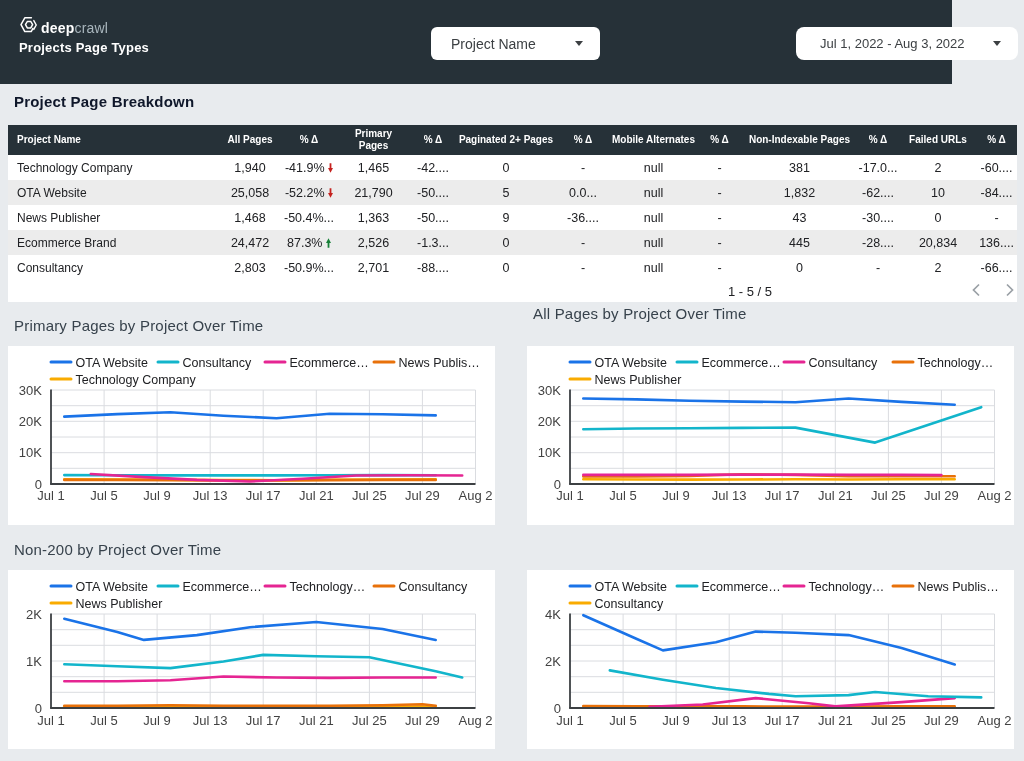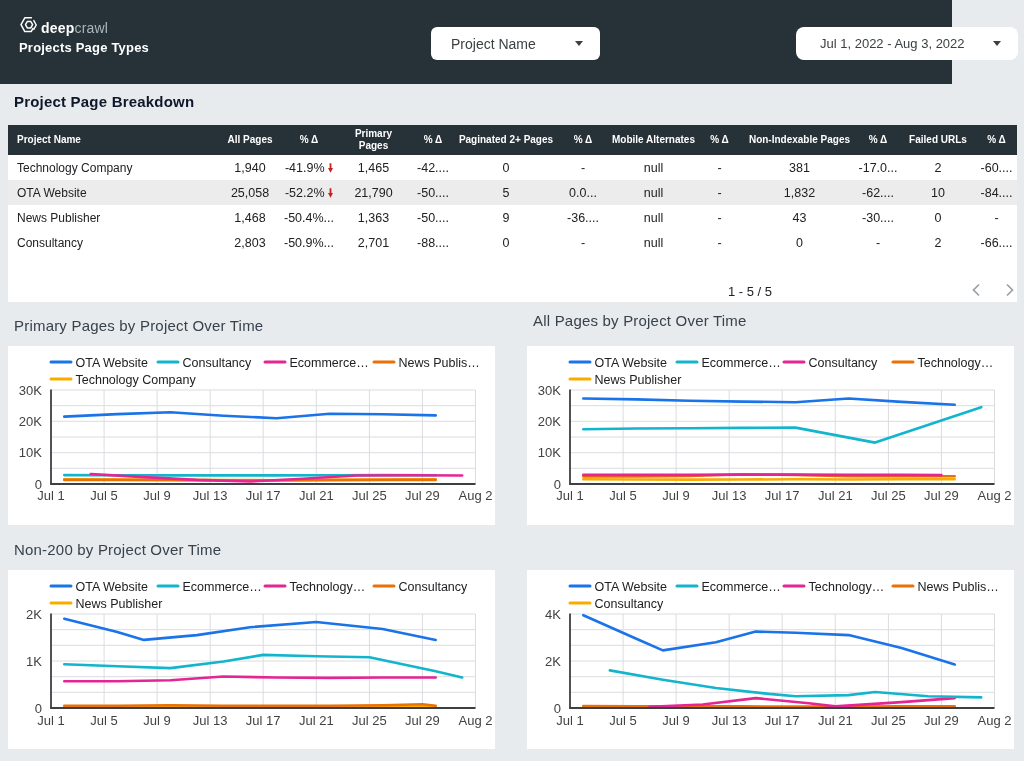--- a/index.html
+++ b/index.html
@@ -118,20 +118,37 @@
           <td>-50....</td>
           <td>9</td>
           <td>-36....</td>
           <td>null</td>
           <td>-</td>
           <td>43</td>
           <td>-30....</td>
           <td>0</td>
           <td>-</td>
         </tr>
+        <tr class="alt">
+          <td class="pn">Ecommerce Brand</td>
+          <td>24,472</td>
+          <td>87.3% <svg class="ar" width="5" height="10" viewBox="0 0 5 10">
+              <polygon points="2.5,0.3 5,5 3.4,5 3.4,9.7 1.6,9.7 1.6,5 0,5" fill="#188038"></polygon>
+            </svg></td>
+          <td>2,526</td>
+          <td>-1.3...</td>
+          <td>0</td>
+          <td>-</td>
+          <td>null</td>
+          <td>-</td>
+          <td>445</td>
+          <td>-28....</td>
+          <td>20,834</td>
+          <td>136....</td>
+        </tr>
         <tr>
           <td class="pn">Consultancy</td>
           <td>2,803</td>
           <td>-50.9%...</td>
           <td>2,701</td>
           <td>-88....</td>
           <td>0</td>
           <td>-</td>
           <td>null</td>
           <td>-</td>
@@ -146,21 +163,21 @@
       <span class="ptext">1 - 5 / 5</span>
       <svg class="chev" style="left:962px;" width="13" height="14" viewBox="0 0 13 14">
         <path d="M9 1.5 L3.5 7 L9 12.5" stroke="#9aa0a6" stroke-width="1.7" fill="none"></path>
       </svg>
       <svg class="chev" style="left:995px;" width="13" height="14" viewBox="0 0 13 14">
         <path d="M4 1.5 L9.5 7 L4 12.5" stroke="#9aa0a6" stroke-width="1.7" fill="none"></path>
       </svg>
     </div>
   </div>
 <div class="ctitle" style="left:14px;top:317px;">Primary Pages by Project Over Time</div>
-<div class="ctitle" style="left:533px;top:312px;">All Pages by Project Over Time</div>
+<div class="ctitle" style="left:533px;top:305px;">All Pages by Project Over Time</div>
 <div class="ccard" style="left:8px;top:346px;"><svg width="487" height="179" viewBox="0 0 487 179" font-family="Liberation Sans, sans-serif">
       <line x1="96.1" y1="44.0" x2="96.1" y2="138.0" stroke="#dadce0" stroke-width="1"></line>
       <line x1="149.1" y1="44.0" x2="149.1" y2="138.0" stroke="#dadce0" stroke-width="1"></line>
       <line x1="202.2" y1="44.0" x2="202.2" y2="138.0" stroke="#dadce0" stroke-width="1"></line>
       <line x1="255.2" y1="44.0" x2="255.2" y2="138.0" stroke="#dadce0" stroke-width="1"></line>
       <line x1="308.3" y1="44.0" x2="308.3" y2="138.0" stroke="#dadce0" stroke-width="1"></line>
       <line x1="361.4" y1="44.0" x2="361.4" y2="138.0" stroke="#dadce0" stroke-width="1"></line>
       <line x1="414.4" y1="44.0" x2="414.4" y2="138.0" stroke="#dadce0" stroke-width="1"></line>
       <line x1="467.5" y1="44.0" x2="467.5" y2="138.0" stroke="#dadce0" stroke-width="1"></line>
       <line x1="43.0" y1="44.0" x2="467.5" y2="44.0" stroke="#dadce0" stroke-width="1"></line>

